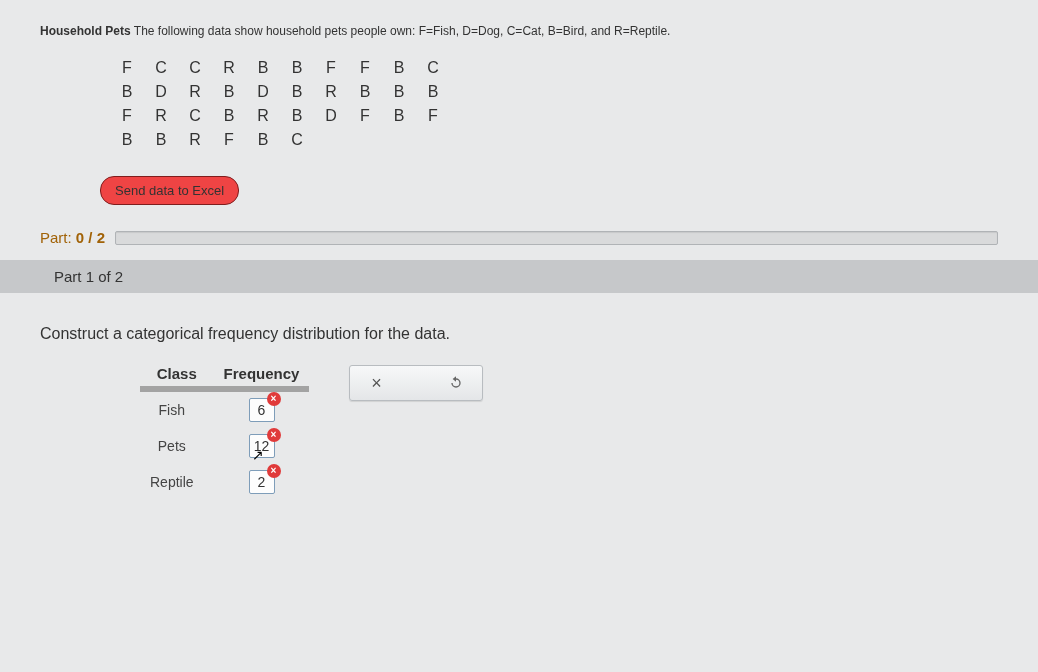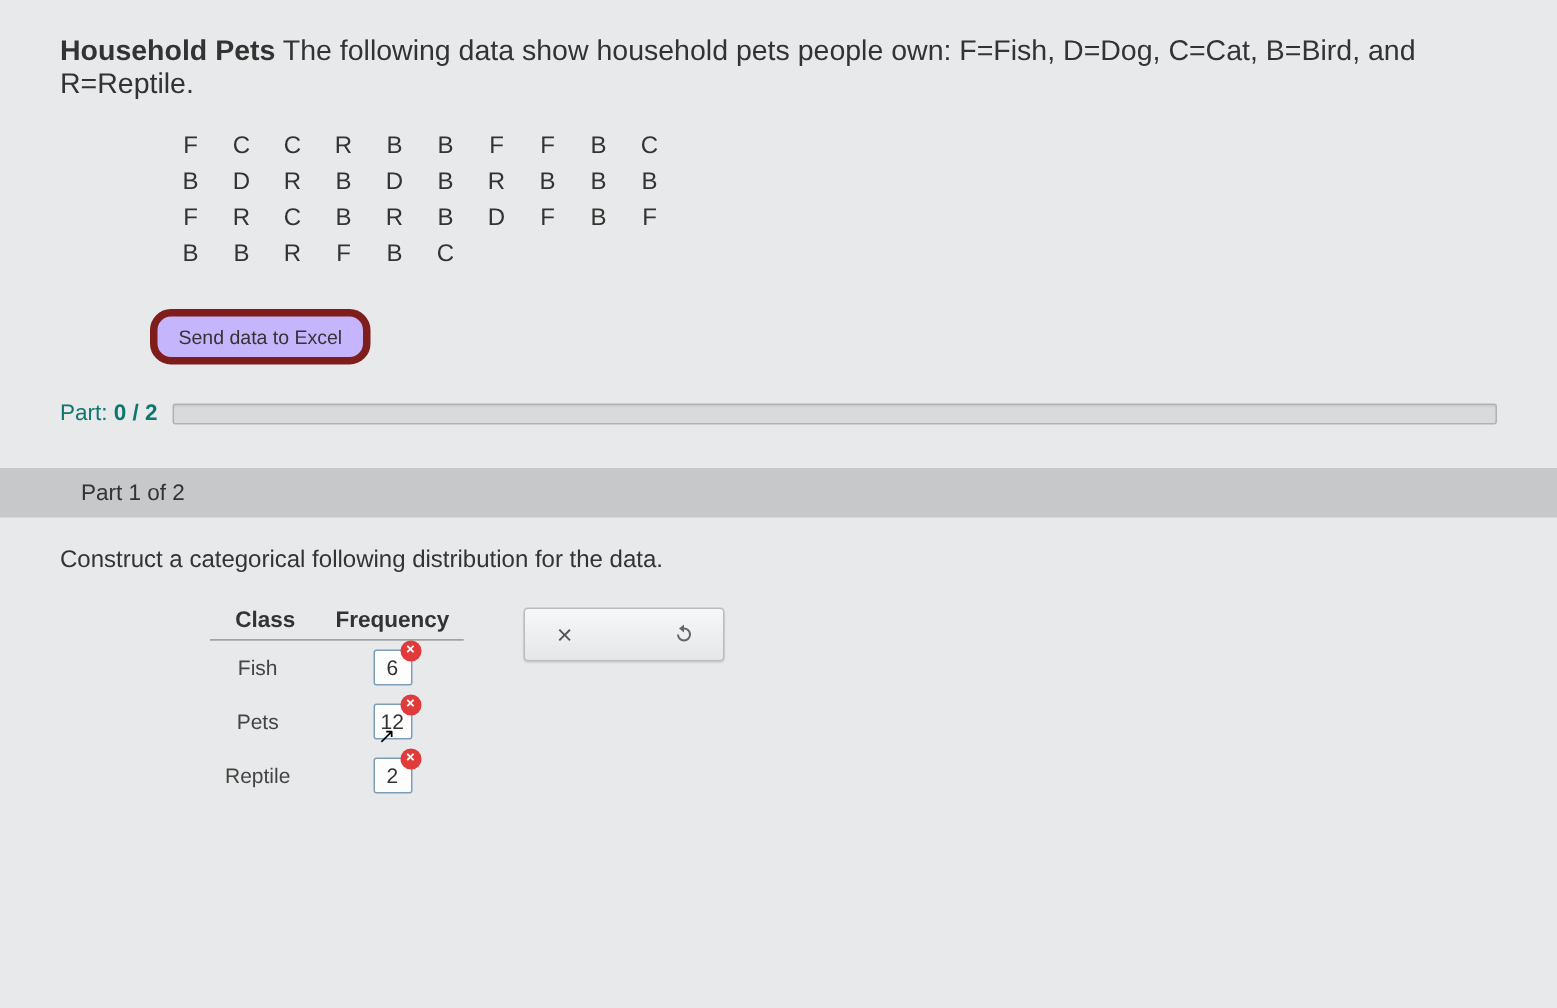--- a/index.html
+++ b/index.html
@@ -10,90 +10,90 @@
     background: #e8e9ea;
     color: #333;
     width: 1038px;
     height: 672px;
     overflow: hidden;
   }
   .page {
     padding: 24px 40px 0 40px;
   }
   .prompt-line {
-    font-size: 19px;
+    font-size: 12px;
     color: #333;
     margin-bottom: 18px;
   }
   .prompt-line b { font-weight: bold; }
   .data-grid {
     margin-left: 70px;
     margin-bottom: 24px;
     font-size: 16px;
     color: #333;
   }
   .data-grid .row { display: flex; }
   .data-grid .cell { width: 34px; text-align: center; line-height: 24px; }
   .excel-btn {
     display: inline-block;
     margin-left: 60px;
     padding: 6px 14px;
-    border: 5px solid #7f1d1d;
+    border: 1px solid #7f1d1d;
     border-radius: 14px;
-    background: #c4b5fd;
+    background: #ef4444;
     font-size: 13px;
     color: #333;
     cursor: pointer;
     margin-bottom: 24px;
   }
   .part-progress {
     display: flex;
     align-items: center;
     font-size: 15px;
-    color: #0f766e;
-    margin-bottom: 28px;
+    color: #a16207;
+    margin-bottom: 14px;
   }
   .part-progress .label { margin-right: 10px; }
   .part-progress .label b { font-weight: bold; }
   .progress-bar {
     flex: 1;
     height: 14px;
     background: #d9dadb;
     border: 1px solid #b0b3b6;
     border-radius: 2px;
     position: relative;
     box-shadow: inset 0 1px 1px rgba(0,0,0,0.08);
   }
   .part-header {
     background: #c6c8ca;
     padding: 8px 14px;
     font-size: 15px;
     color: #333;
-    margin: 0 -40px 20px -40px;
+    margin: 0 -40px 32px -40px;
     padding-left: 54px;
   }
   .instruction {
     font-size: 16px;
     color: #333;
     margin-bottom: 18px;
   }
   .freq-area {
     display: flex;
     align-items: flex-start;
     gap: 40px;
     padding-left: 100px;
   }
   .freq-table {
     border-collapse: collapse;
   }
   .freq-table th {
     font-size: 15px;
     font-weight: bold;
     padding: 4px 10px;
-    border-bottom: 1px solid #a3a3a3;
+    border-bottom: 6px solid #a3a3a3;
     text-align: center;
   }
   .freq-table td {
     font-size: 14px;
     padding: 6px 10px;
     text-align: center;
     vertical-align: middle;
   }
   .freq-table td.class-cell { text-align: center; padding-right: 20px; color:#444;}
   .answer-box {
@@ -220,21 +220,21 @@
   <div class="part-progress">
     <span class="label">
       <span>Part:</span>
       <b>0 / 2</b>
     </span>
     <div class="progress-bar"></div>
   </div>
 
   <div class="part-header">Part 1 of 2</div>
 
-  <div class="instruction">Construct a categorical following distribution for the data.</div>
+  <div class="instruction">Construct a categorical frequency distribution for the data.</div>
 
   <div class="freq-area">
     <table class="freq-table">
       <thead>
         <tr>
           <th>Class</th>
           <th>Frequency</th>
         </tr>
       </thead>
       <tbody id="freq-body">

